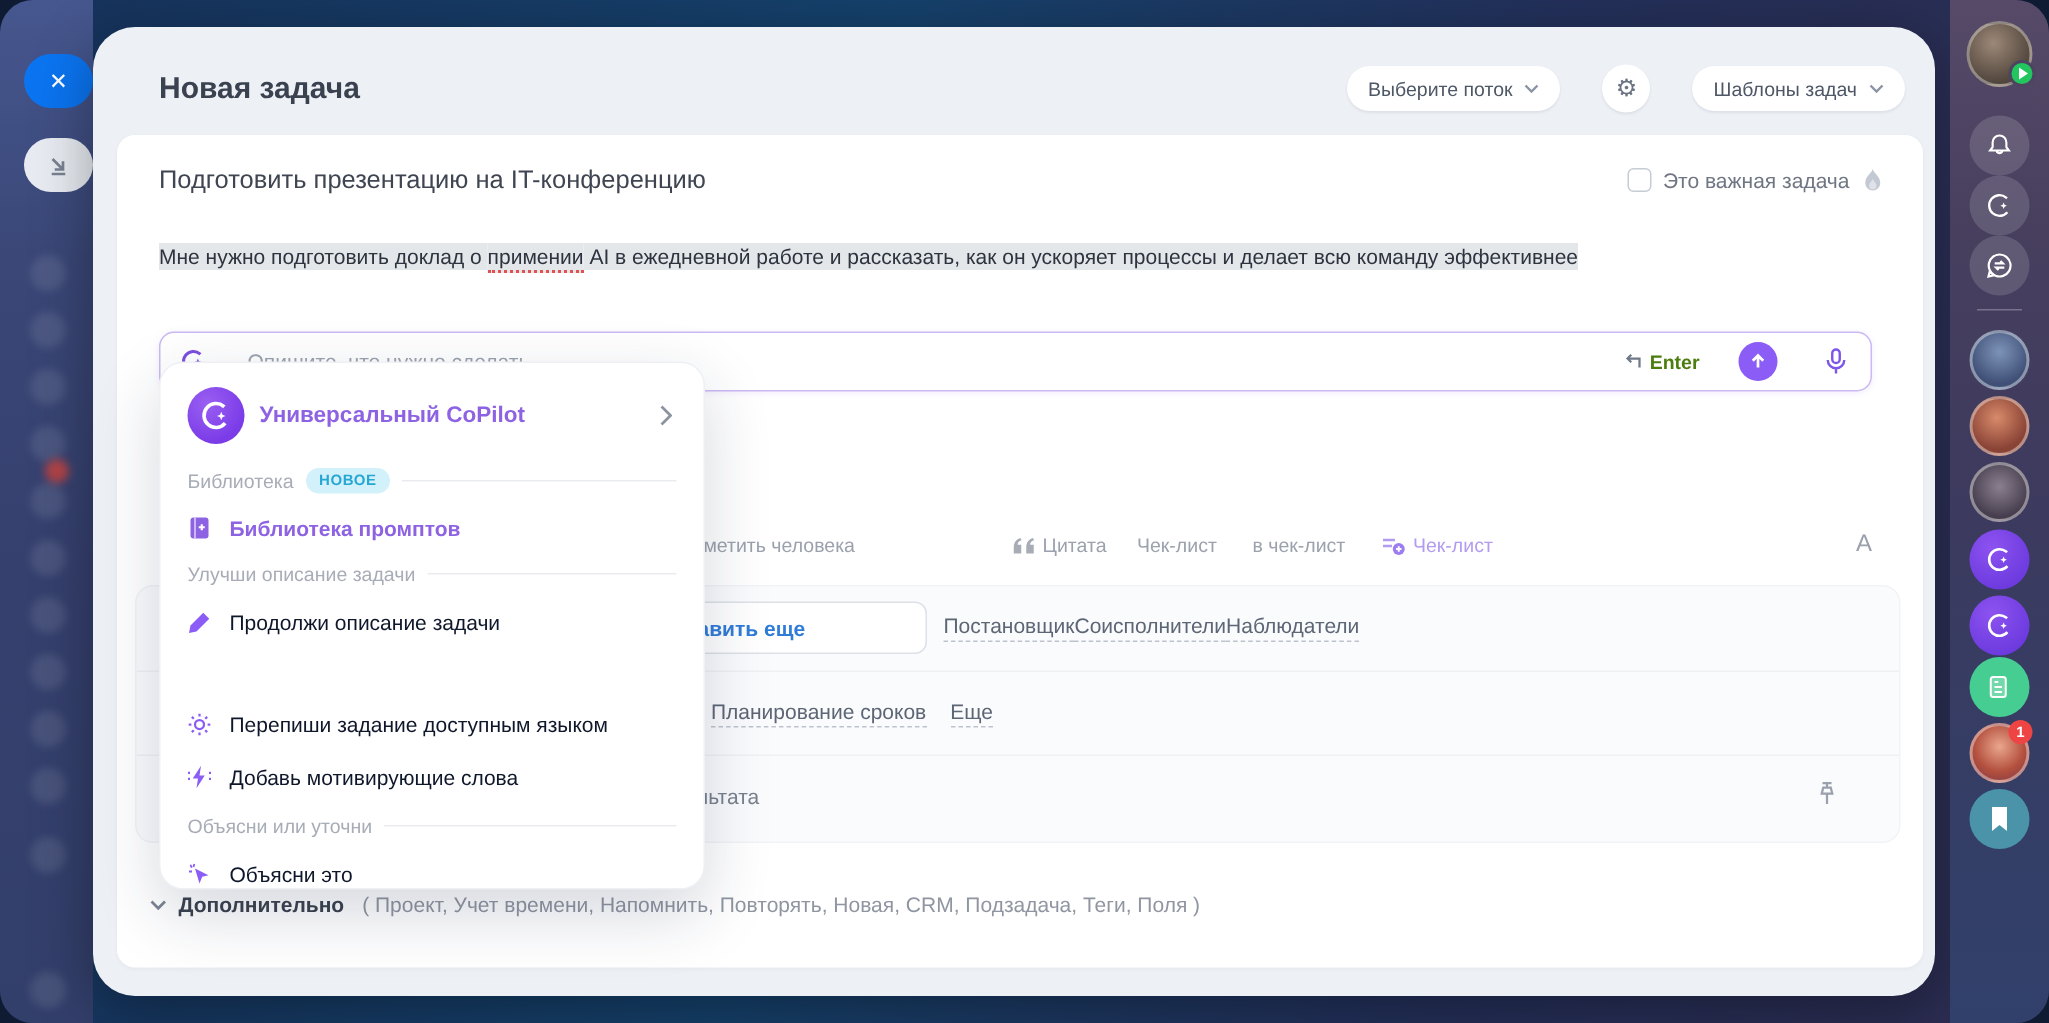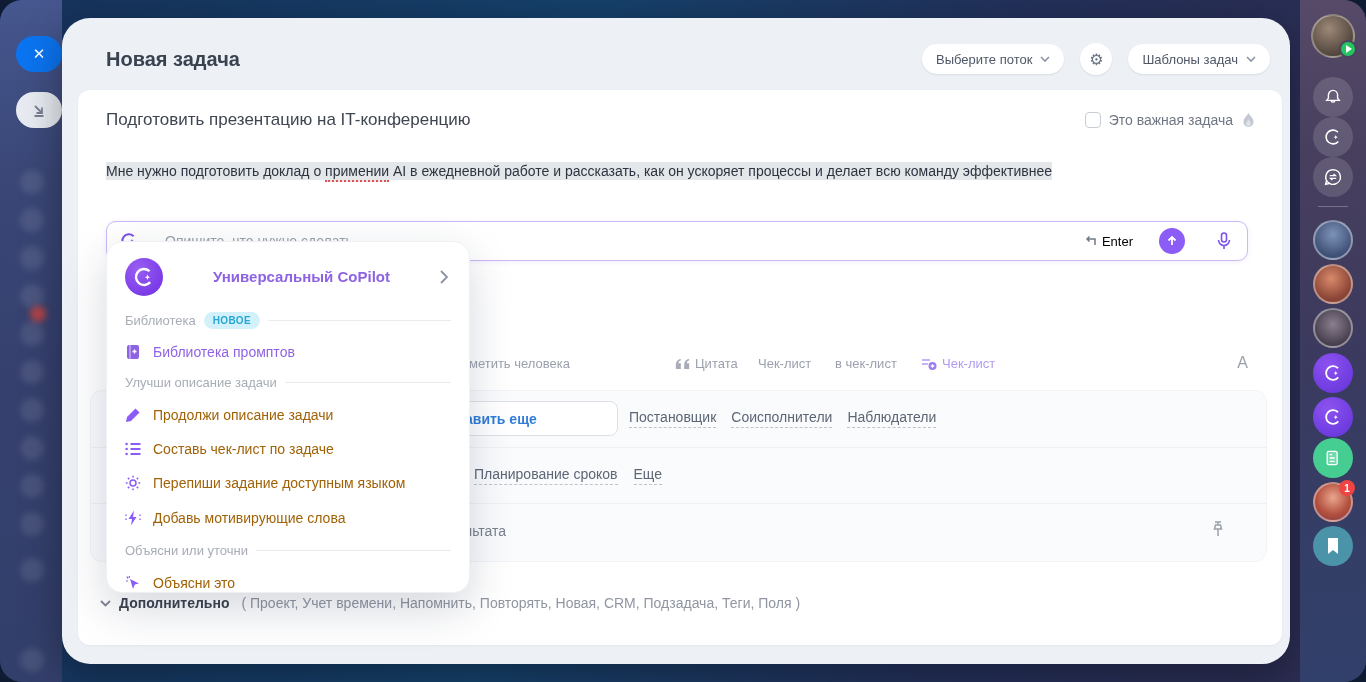--- a/index.html
+++ b/index.html
@@ -18,21 +18,21 @@
     border-radius:18px; background:#e8ecf2; cursor:pointer; display:flex; align-items:center; justify-content:center; }
   .rail-dot { position:absolute; left:20px; width:24px; height:24px; border-radius:50%;
     background:rgba(255,255,255,0.10); filter:blur(3px); }
   .rail-red { position:absolute; left:30px; top:306px; width:16px; height:16px; border-radius:50%;
     background:rgba(216,68,58,0.75); filter:blur(3px); }
 
   
   .window { position:absolute; left:62px; top:18px; width:1228px; height:646px;
     background:#edf1f6; border-radius:28px; box-shadow:0 10px 40px rgba(0,0,0,.35); }
   .win-title { position:absolute; left:44px; top:30px; font-size:20px; font-weight:700; color:#3a4250; }
-  .header-actions { position:absolute; right:20px; top:25px; display:flex; align-items:center; gap:16px; }
+  .header-actions { position:absolute; right:20px; top:25px; display:flex; align-items:center; gap:28px; }
   .pill-btn { display:flex; align-items:center; gap:8px; height:30px; padding:0 14px; border:none;
     border-radius:16px; background:#fff; color:#4e5766; font-size:13px; cursor:pointer;
     box-shadow:0 1px 2px rgba(40,50,70,.10); font-family:inherit; }
   .icon-circle-btn { width:32px; height:32px; border:none; border-radius:50%; background:#fff;
     color:#6b7482; font-size:16px; cursor:pointer; box-shadow:0 1px 2px rgba(40,50,70,.10);
     display:flex; align-items:center; justify-content:center; }
 
   .card { position:absolute; left:16px; top:72px; width:1204px; height:555px; background:#fff;
     border-radius:12px; box-shadow:0 1px 3px rgba(50,60,80,.05); }
 
@@ -45,66 +45,66 @@
   .desc { position:absolute; left:28px; top:71px; right:40px; font-size:14px; line-height:21px; color:#2d343f; }
   .hl { background:#e4e7ea; padding:1px 0; }
   .misspell { border-bottom:2px dotted #e05252; }
 
   .ai-input { position:absolute; left:28px; right:34px; top:103px; height:40px; background:#fff;
     border:1px solid #cbb9f4; border-radius:10px; display:flex; align-items:center; gap:26px;
     padding:0 10px 0 12px; box-shadow:0 1px 5px rgba(124,79,232,.10);margin-top:28px; }
   .ai-input input { flex:1; border:none; outline:none; font-size:14px; color:#3a414d;
     font-family:inherit; background:transparent; }
   .ai-input input::placeholder { color:#9aa3ae; }
-  .enter-hint { display:flex; align-items:center; gap:6px; color:#000000; font-size:13px; }
+  .enter-hint { display:flex; align-items:center; gap:6px; color:#4d7c0f; font-size:13px;font-weight:bold; }
   .send-btn { width:26px; height:26px; border:none; border-radius:50%; background:#8b5cf6;
     display:flex; align-items:center; justify-content:center; cursor:pointer; }
   .mic-btn { width:26px; height:26px; border:none; background:transparent; cursor:pointer;
     display:flex; align-items:center; justify-content:center; }
 
   .toolbar { position:absolute; left:0; right:0; top:266px; height:20px; font-size:13px; color:#9ba1ad; }
   .tb-item { position:absolute; top:0; display:flex; align-items:center; gap:5px; cursor:pointer; white-space:nowrap; }
   .tb-ai { color:#b29bf0; }
   .font-a { position:absolute; right:34px; top:-2px; font-size:16px; color:#9aa0ac; cursor:pointer; }
 
   .panel { position:absolute; left:12px; top:300px; width:1177px; height:172px;
     background:#fafbfd; border:1px solid #f1f3f6; border-radius:12px; }
   .p-row { position:relative; height:56px; }
   .p-row + .p-row { border-top:1px solid #eef1f4; }
   .add-btn { position:absolute; left:368px; top:10px; width:159px; height:35px; background:#fff;
     border:1px solid #dde1e7; border-radius:8px; color:#2f7cd8; font-size:14px; font-weight:700;
     text-align:left; padding-left:5px; cursor:pointer; font-family:inherit; }
-  .roles { position:absolute; left:538px; top:18px; display:flex; gap:15px; }
+  .roles { position:absolute; left:538px; top:18px; display:flex; }
   .dashed-link { color:#5d6675; font-size:14px; border-bottom:1px dashed #bdc3cd;
     padding-bottom:2px; cursor:pointer; white-space:nowrap; }
   .plan-links { position:absolute; left:383px; top:18px; display:flex; gap:16px; }
   .frag { position:absolute; left:373px; top:19px; font-size:14px; color:#7a818d; }
   .pin-btn { position:absolute; right:36px; top:14px; width:24px; height:24px; border:none;
     background:transparent; cursor:pointer; }
 
   .footer-row { position:absolute; left:22px; top:505px; display:flex; align-items:center; gap:8px; }
   .footer-label { font-size:14px; font-weight:700; color:#3b424e; cursor:pointer; }
   .footer-opts { font-size:14px; color:#9096a1; margin-left:4px; }
 
   
   .dropdown { position:absolute; left:44px; top:223px; width:364px; height:352px; background:#fff;
     border:1px solid #eef0f4; border-radius:16px; box-shadow:0 16px 44px rgba(30,40,70,.18);
     overflow:hidden; }
-  .dd-head { position:absolute; left:18px; top:16px; right:21px; display:flex; align-items:center; gap:22px; cursor:pointer;text-align:center; }
+  .dd-head { position:absolute; left:18px; top:16px; right:21px; display:flex; align-items:center; gap:10px; cursor:pointer; }
   .dd-head-texts { flex:1; }
   .dd-title { font-size:15px; font-weight:700; color:#8e63e3; }
   .dd-sub { font-size:13px; color:#9aa0ab; margin-top:3px; }
   .dd-sec { position:absolute; left:18px; right:18px; display:flex; align-items:center; gap:8px;
     font-size:13px; color:#a7acb6; }
   .dd-sec .line { flex:1; height:1px; background:#e9ebef; }
   .badge-new { background:#d3f1fb; color:#27a7d3; font-size:10px; font-weight:700;
     letter-spacing:.4px; padding:3px 9px; border-radius:10px; }
   .dd-item { position:absolute; left:18px; right:18px; display:flex; align-items:center; gap:12px;
-    font-size:14px; color:#a16207; cursor:pointer; }
-  .dd-item.purple { color:#8e63e3; font-weight:400; }
+    font-size:14px; color:#0f172a; cursor:pointer; }
+  .dd-item.purple { color:#8e63e3; font-weight:700; }
   .cop-avatar { width:38px; height:38px; border-radius:50%;
     background:radial-gradient(circle at 35% 30%, #9a5ff2, #7b3ce8 70%); flex:none;
     display:flex; align-items:center; justify-content:center; }
 
   
   .right-rail { position:absolute; right:0; top:0; width:66px; height:682px;
     background:linear-gradient(180deg,#564a68 0%,#483f5e 22%,#3c3a5e 50%,#343e66 80%,#31406b 100%); }
   .rr-item { position:absolute; left:13px; width:40px; height:40px; border-radius:50%;
     display:flex; align-items:center; justify-content:center; cursor:pointer; }
   .rr-glass { background:rgba(255,255,255,0.14); }
@@ -310,29 +310,20 @@
         <span>Улучши описание задачи</span>
         <span class="line"></span>
       </div>
 
       <div class="dd-item" style="top:165px">
         <svg width="16" height="16" viewBox="0 0 16 16" fill="#8b5cf6">
             <path d="M10.5 1.5l4 4L6 14l-5 1 1-5 8.5-8.5z"></path>
           </svg>
         <span>Продолжи описание задачи</span>
       </div>
-      <div class="dd-item" style="top:199px">
-        <svg width="16" height="14" viewBox="0 0 16 14" fill="none" stroke="#8b5cf6" stroke-width="1.8">
-            <path d="M5.5 2h10M5.5 7h10M5.5 12h10"></path>
-            <circle cx="1.6" cy="2" r="1.3" fill="#8b5cf6" stroke="none"></circle>
-            <circle cx="1.6" cy="7" r="1.3" fill="#8b5cf6" stroke="none"></circle>
-            <circle cx="1.6" cy="12" r="1.3" fill="#8b5cf6" stroke="none"></circle>
-          </svg>
-        <span>Составь чек-лист по задаче</span>
-      </div>
       <div class="dd-item" style="top:233px">
         <svg width="16" height="16" viewBox="0 0 16 16" fill="none" stroke="#8b5cf6" stroke-width="1.5">
             <circle cx="8" cy="8" r="3"></circle>
             <path d="M8 .8v1.8M8 13.4v1.8M.8 8h1.8M13.4 8h1.8M2.9 2.9l1.3 1.3M11.8 11.8l1.3 1.3M13.1 2.9l-1.3 1.3M4.2 11.8l-1.3 1.3" stroke-dasharray="2 1"></path>
           </svg>
         <span>Перепиши задание доступным языком</span>
       </div>
       <div class="dd-item" style="top:268px">
         <svg width="16" height="16" viewBox="0 0 16 16">
             <path fill="#8b5cf6" d="M9 .5L3.5 9H7l-1 6.5L11.5 7H8l1-6.5z"></path>

